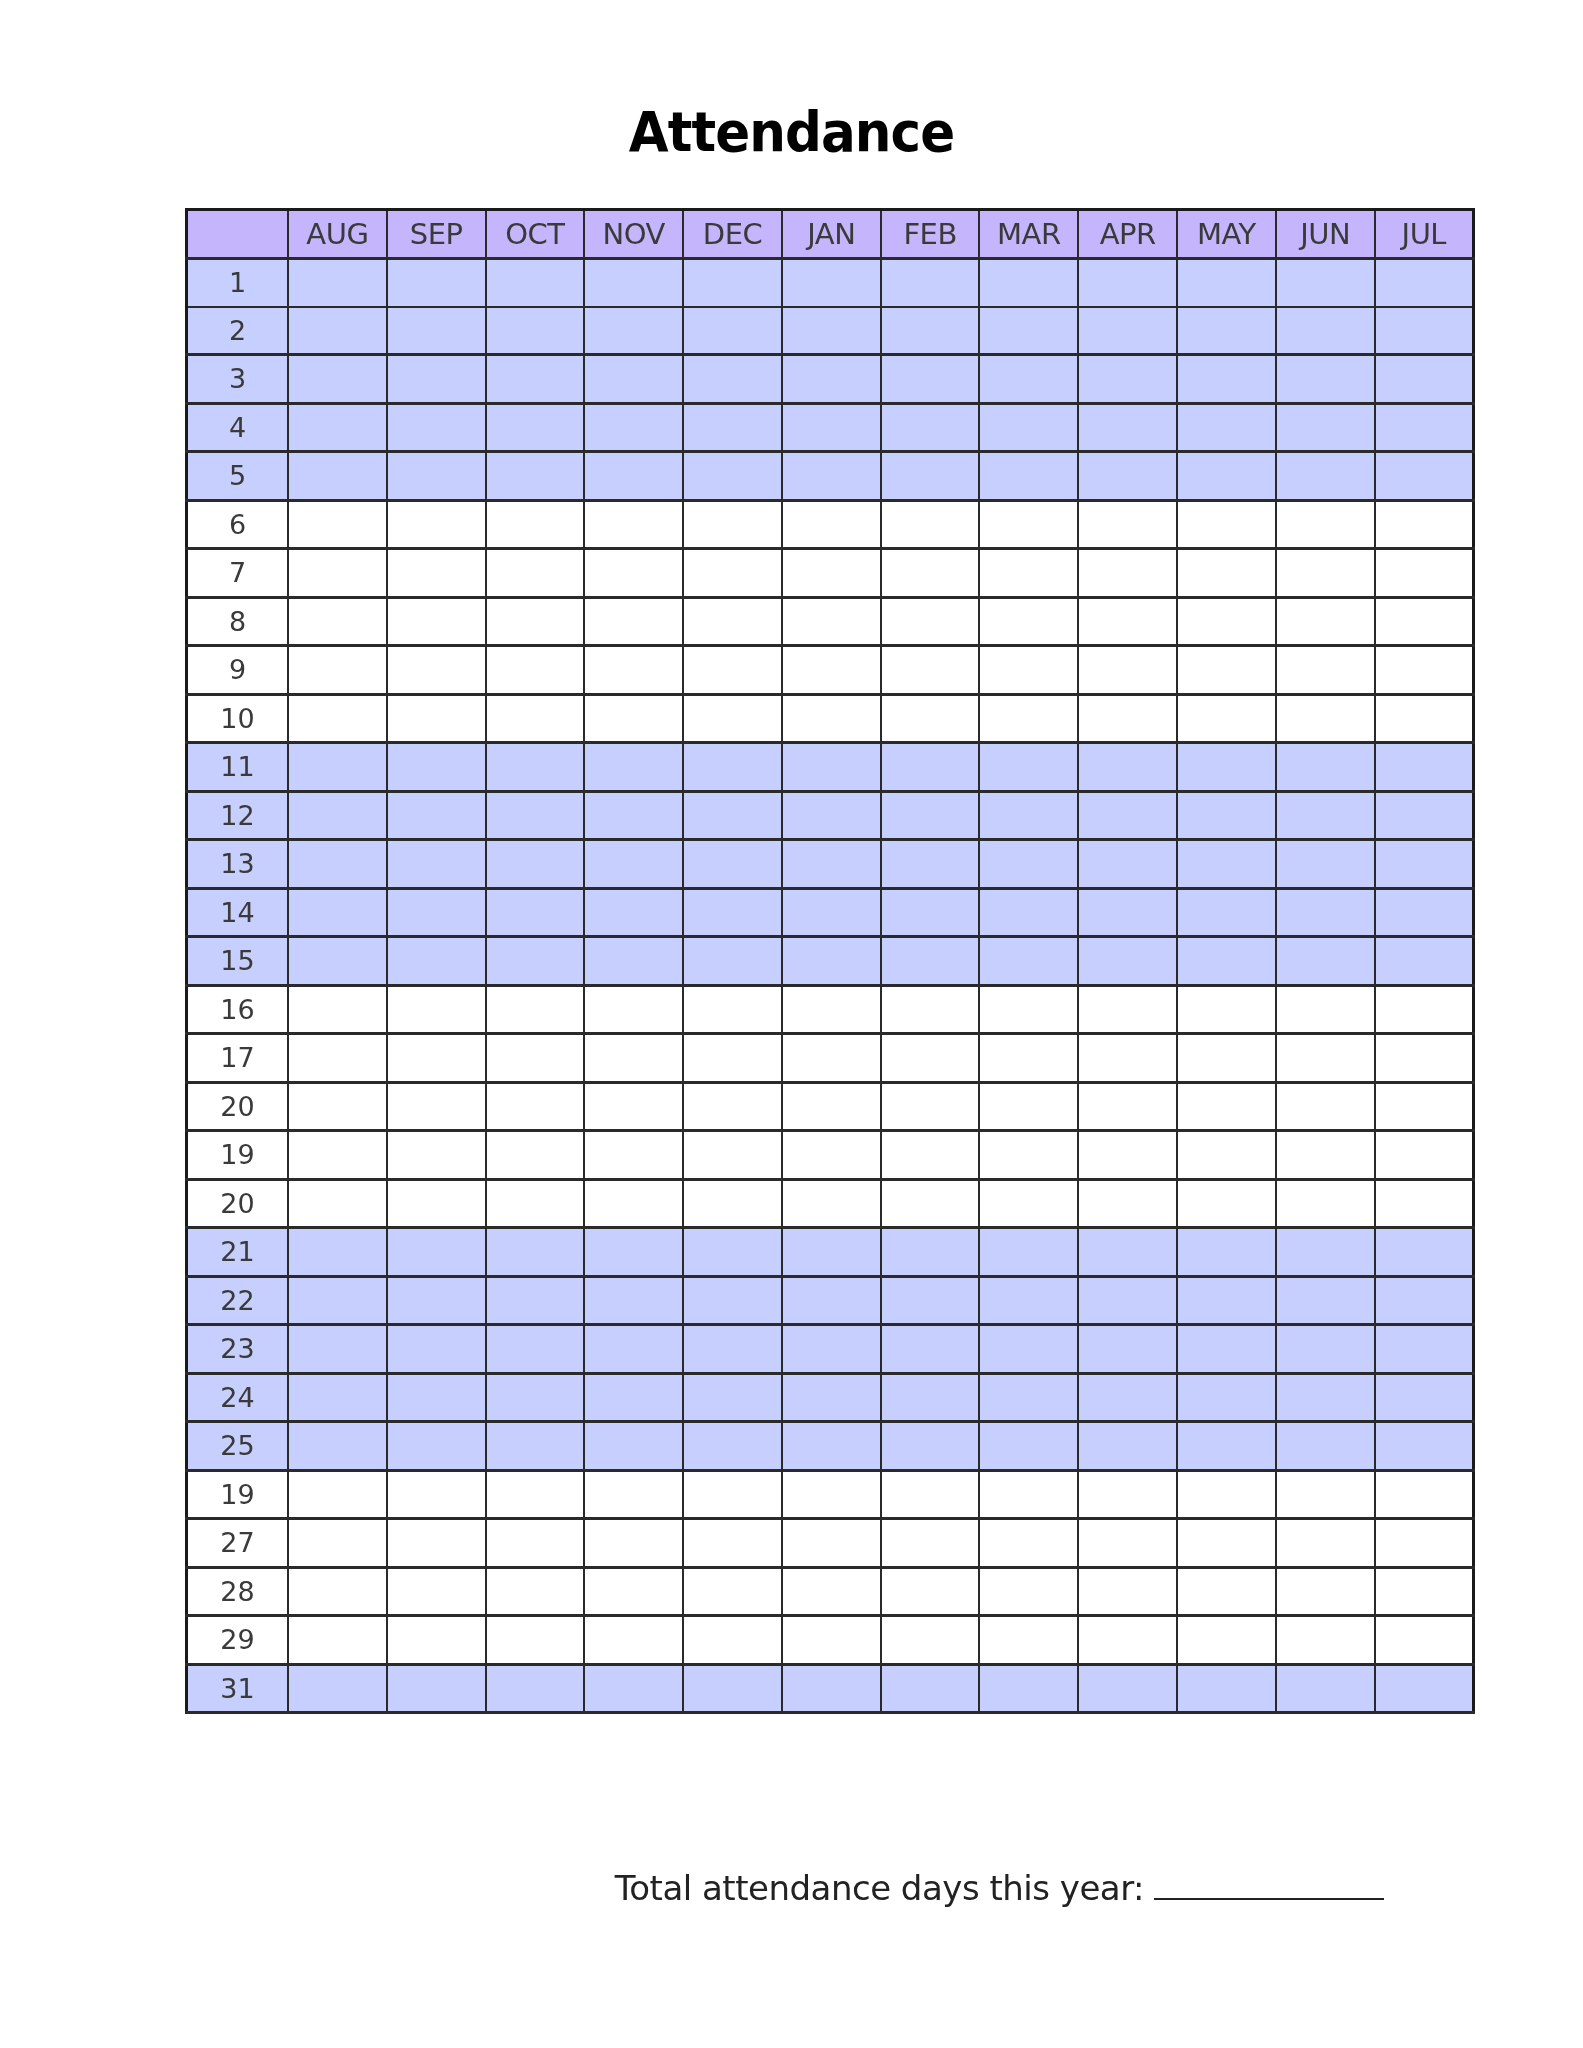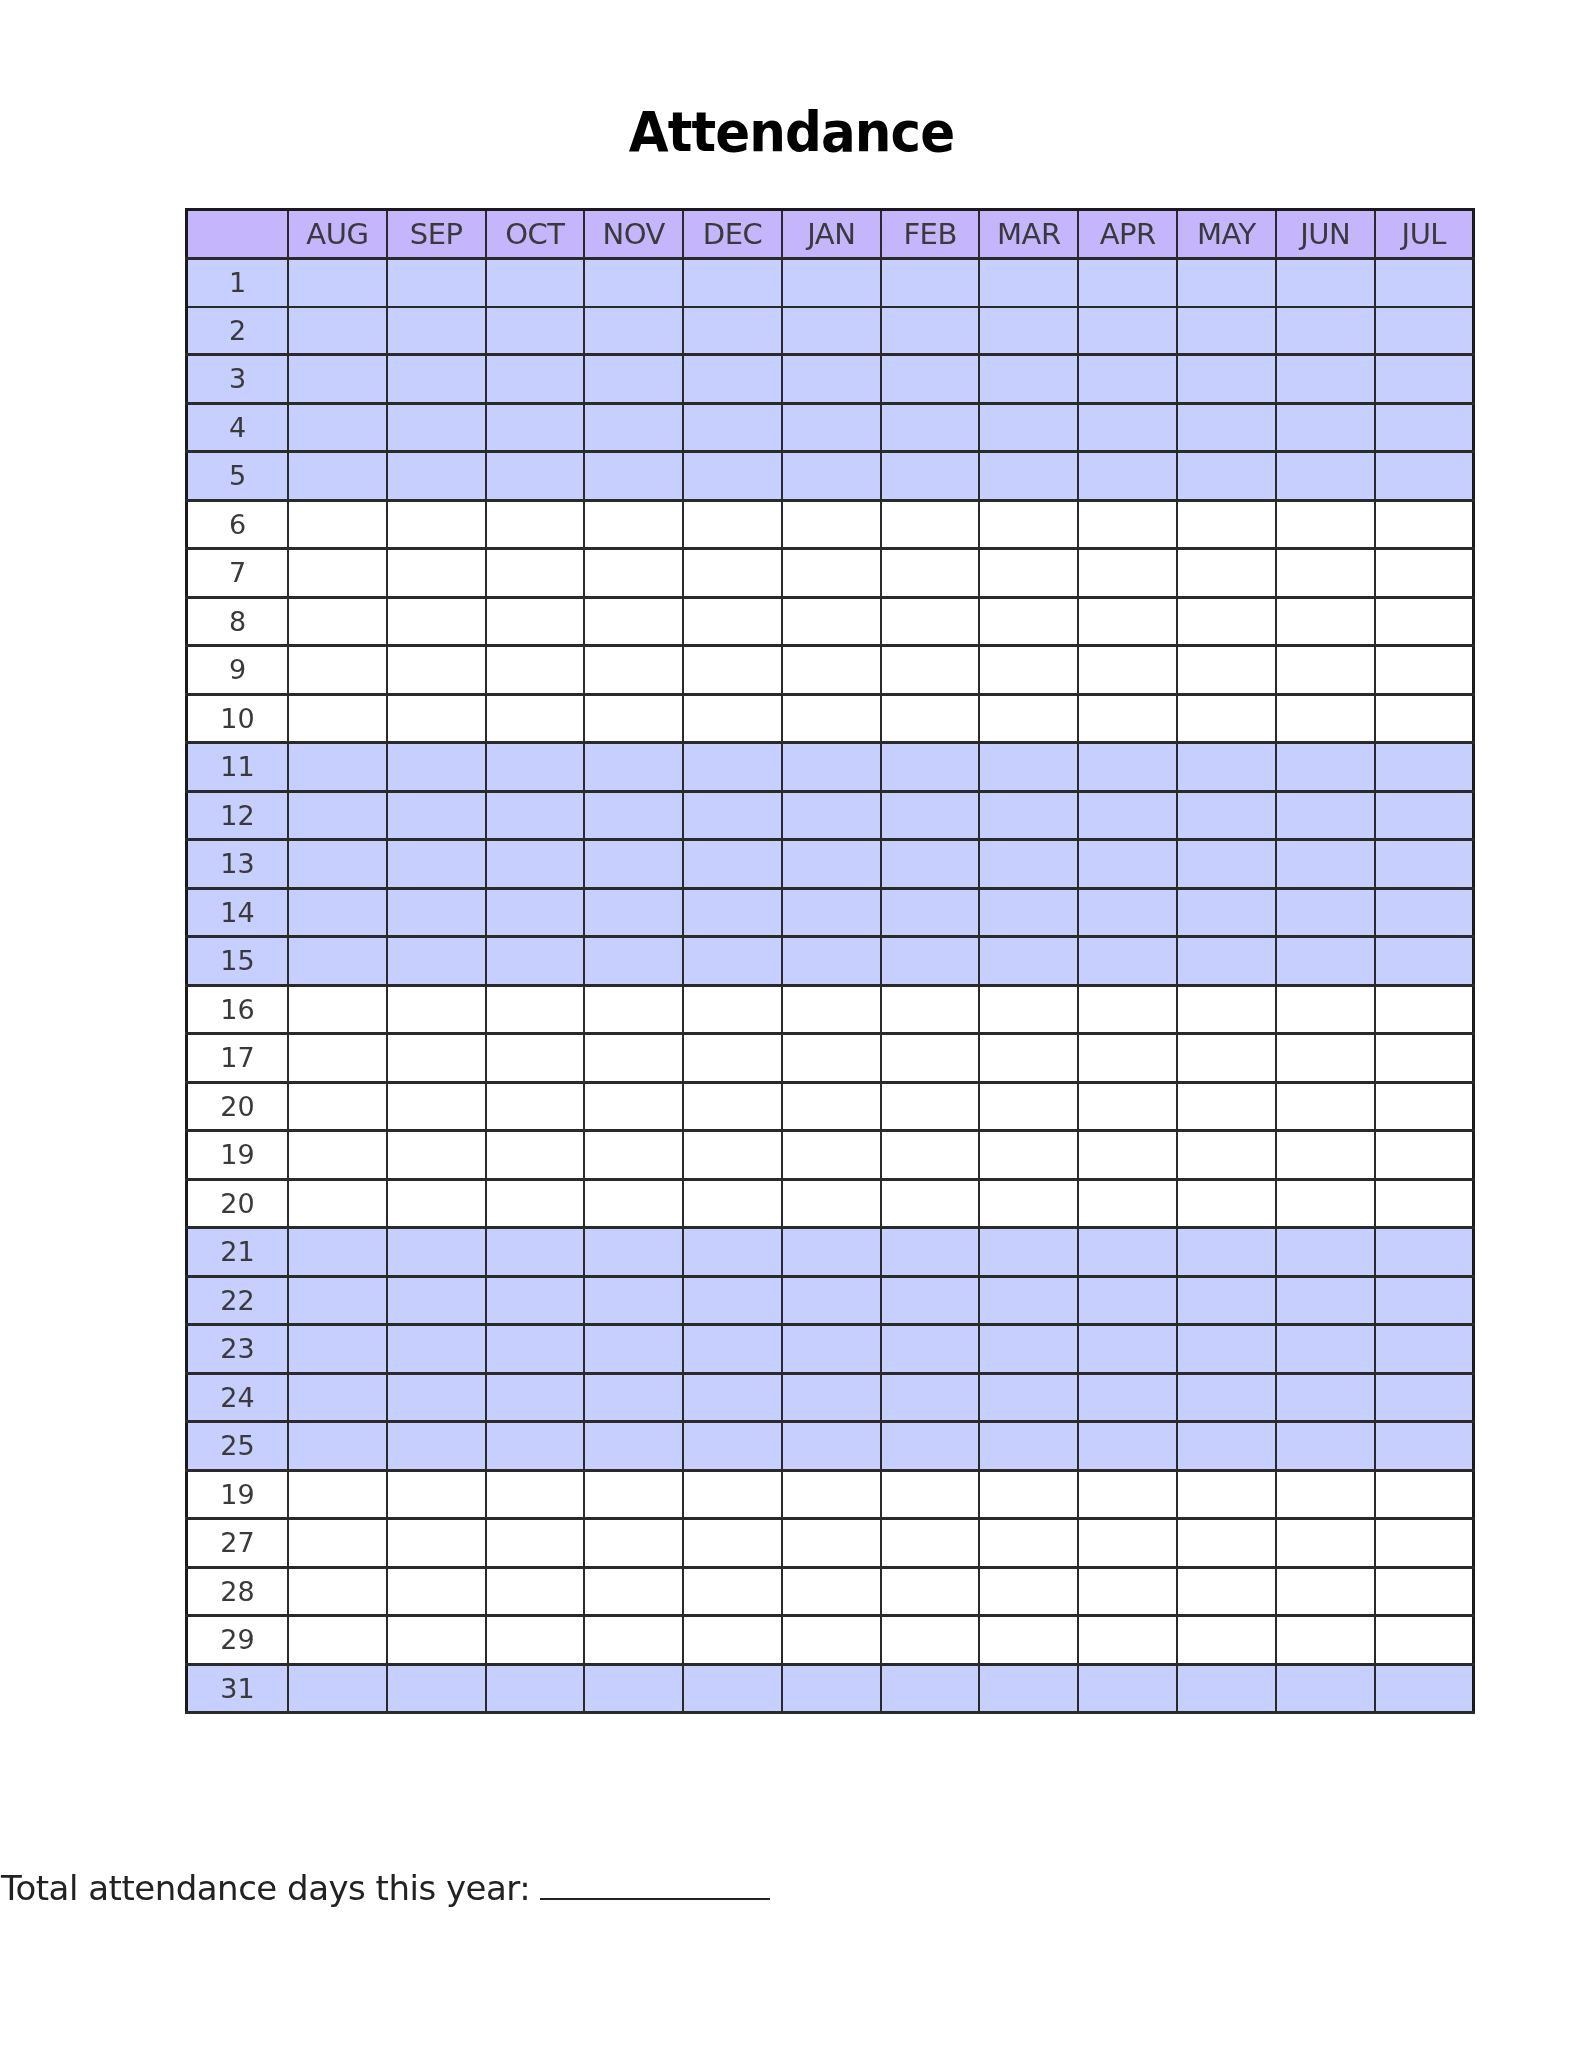--- a/index.html
+++ b/index.html
@@ -62,24 +62,24 @@
   }
   .att-table tr.plain td {
     background: #ffffff;
   }
   .att-table tr + tr td,
   .att-table thead tr th {
     border-bottom-width: 3px;
   }
   .footer-line {
     position: absolute;
-    left: 1px;
+    left: 13px;
     top: 1868px;
     width: 1371px;
-    text-align: left;
+    text-align: right;
     font-family: "DejaVu Sans", sans-serif;
     font-size: 34px;
     color: #222222;
     letter-spacing: -0.5px;
   }
   .blank {
     display: inline-block;
     width: 230px;
     border-bottom: 2px solid #222222;
     margin-left: 10px;

